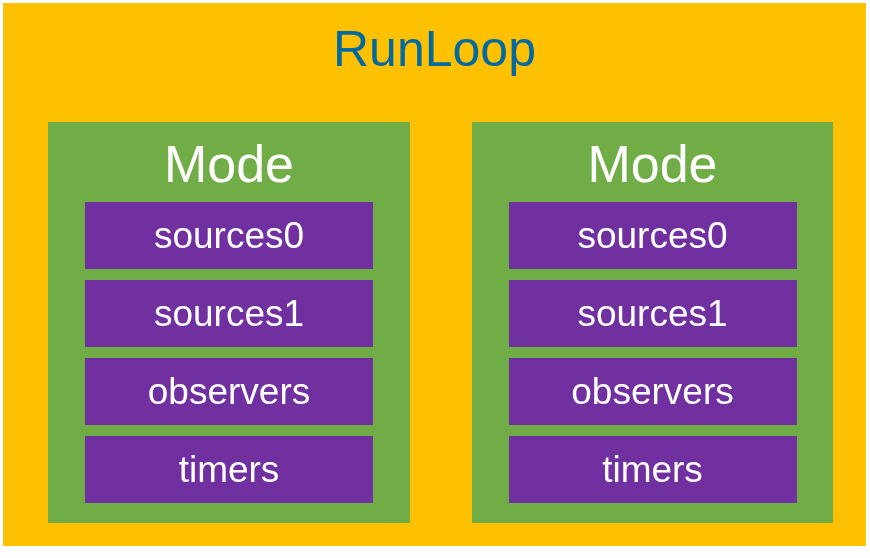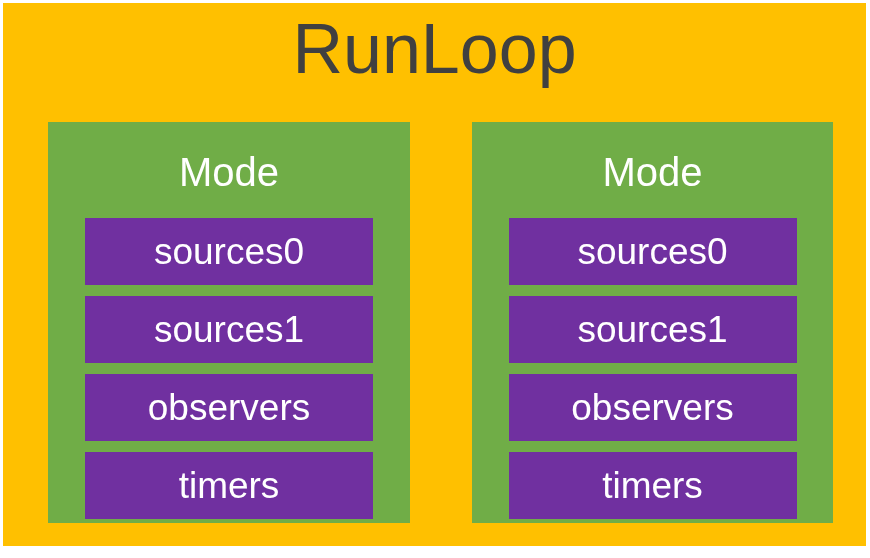--- a/index.html
+++ b/index.html
@@ -25,45 +25,45 @@
   }
   .runloop-title {
     position: absolute;
     left: 0;
     top: 0;
     width: 100%;
     height: 92px;
     display: flex;
     align-items: center;
     justify-content: center;
-    color: #404040;
-    font-size: 70px;
+    color: #0369a1;
+    font-size: 50px;
     font-weight: 400;
     letter-spacing: 0px;
     line-height: 1;
     user-select: none;
   }
   .mode-box {
     position: absolute;
     top: 119px;
     width: 362px;
     height: 401px;
     background: #70AD47;
   }
   .mode-box.left  { left: 45px;  }
   .mode-box.right { left: 469px; width: 361px; }
   .mode-title {
-    height: 96px;
+    height: 80px;
     display: flex;
     align-items: center;
     justify-content: center;
     padding-top: 4px;
     box-sizing: border-box;
     color: #FFFFFF;
-    font-size: 40px;
+    font-size: 52px;
     line-height: 1;
   }
   .mode-items {
     display: flex;
     flex-direction: column;
     align-items: center;
     gap: 11px;
   }
   .mode-item {
     width: 288px;

